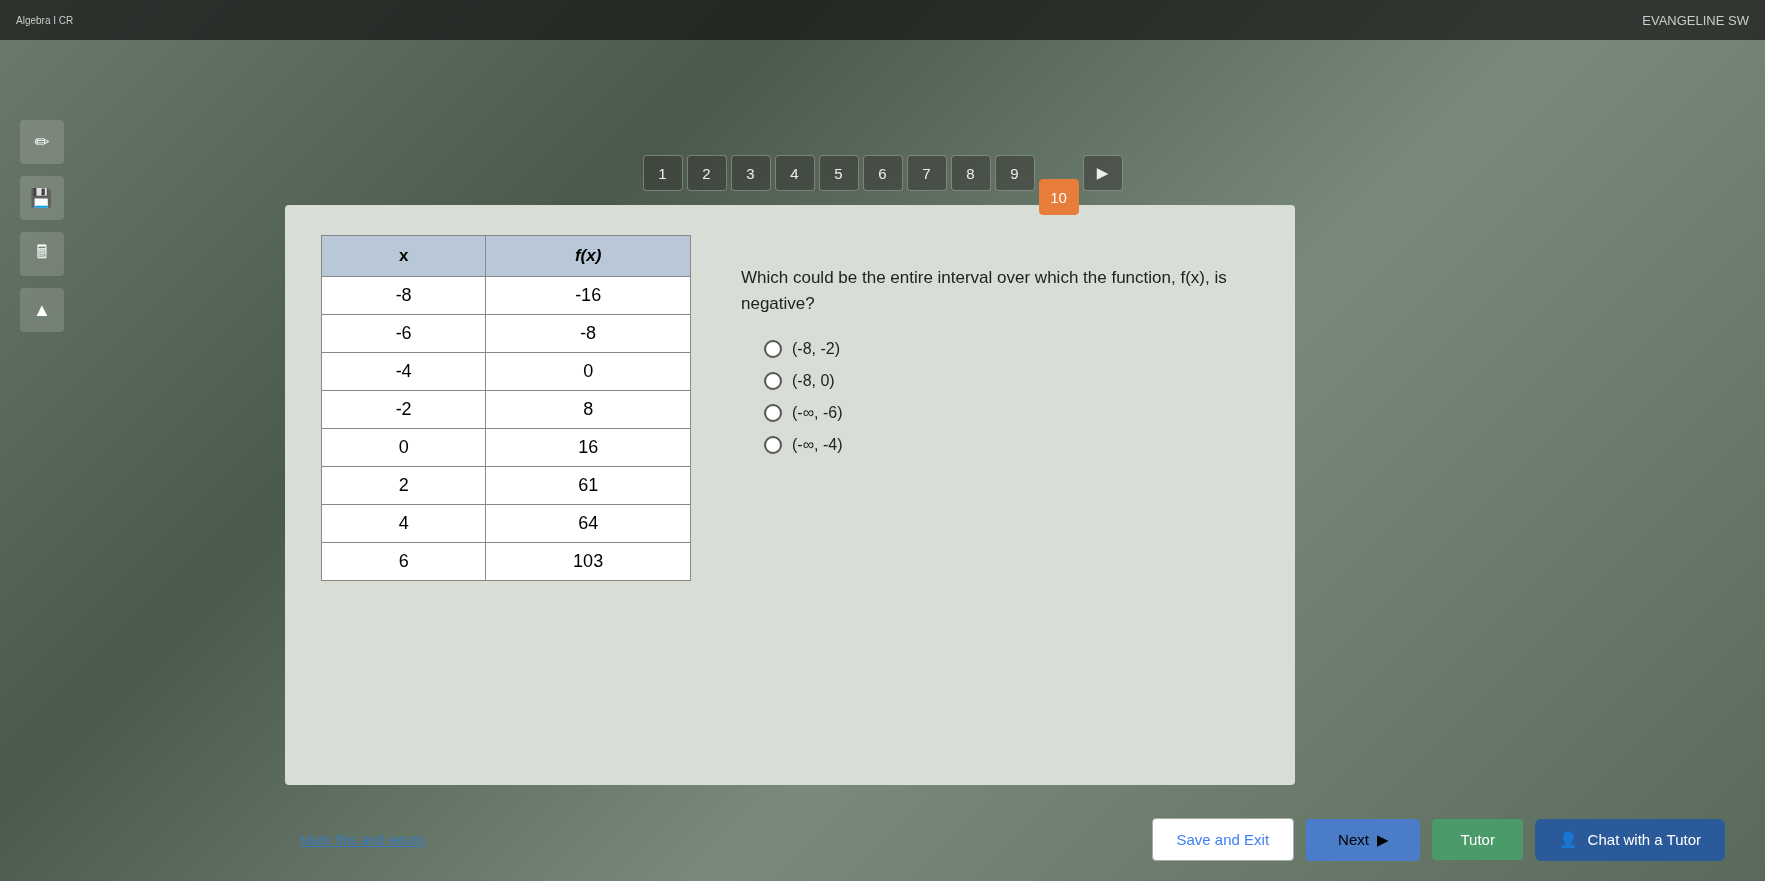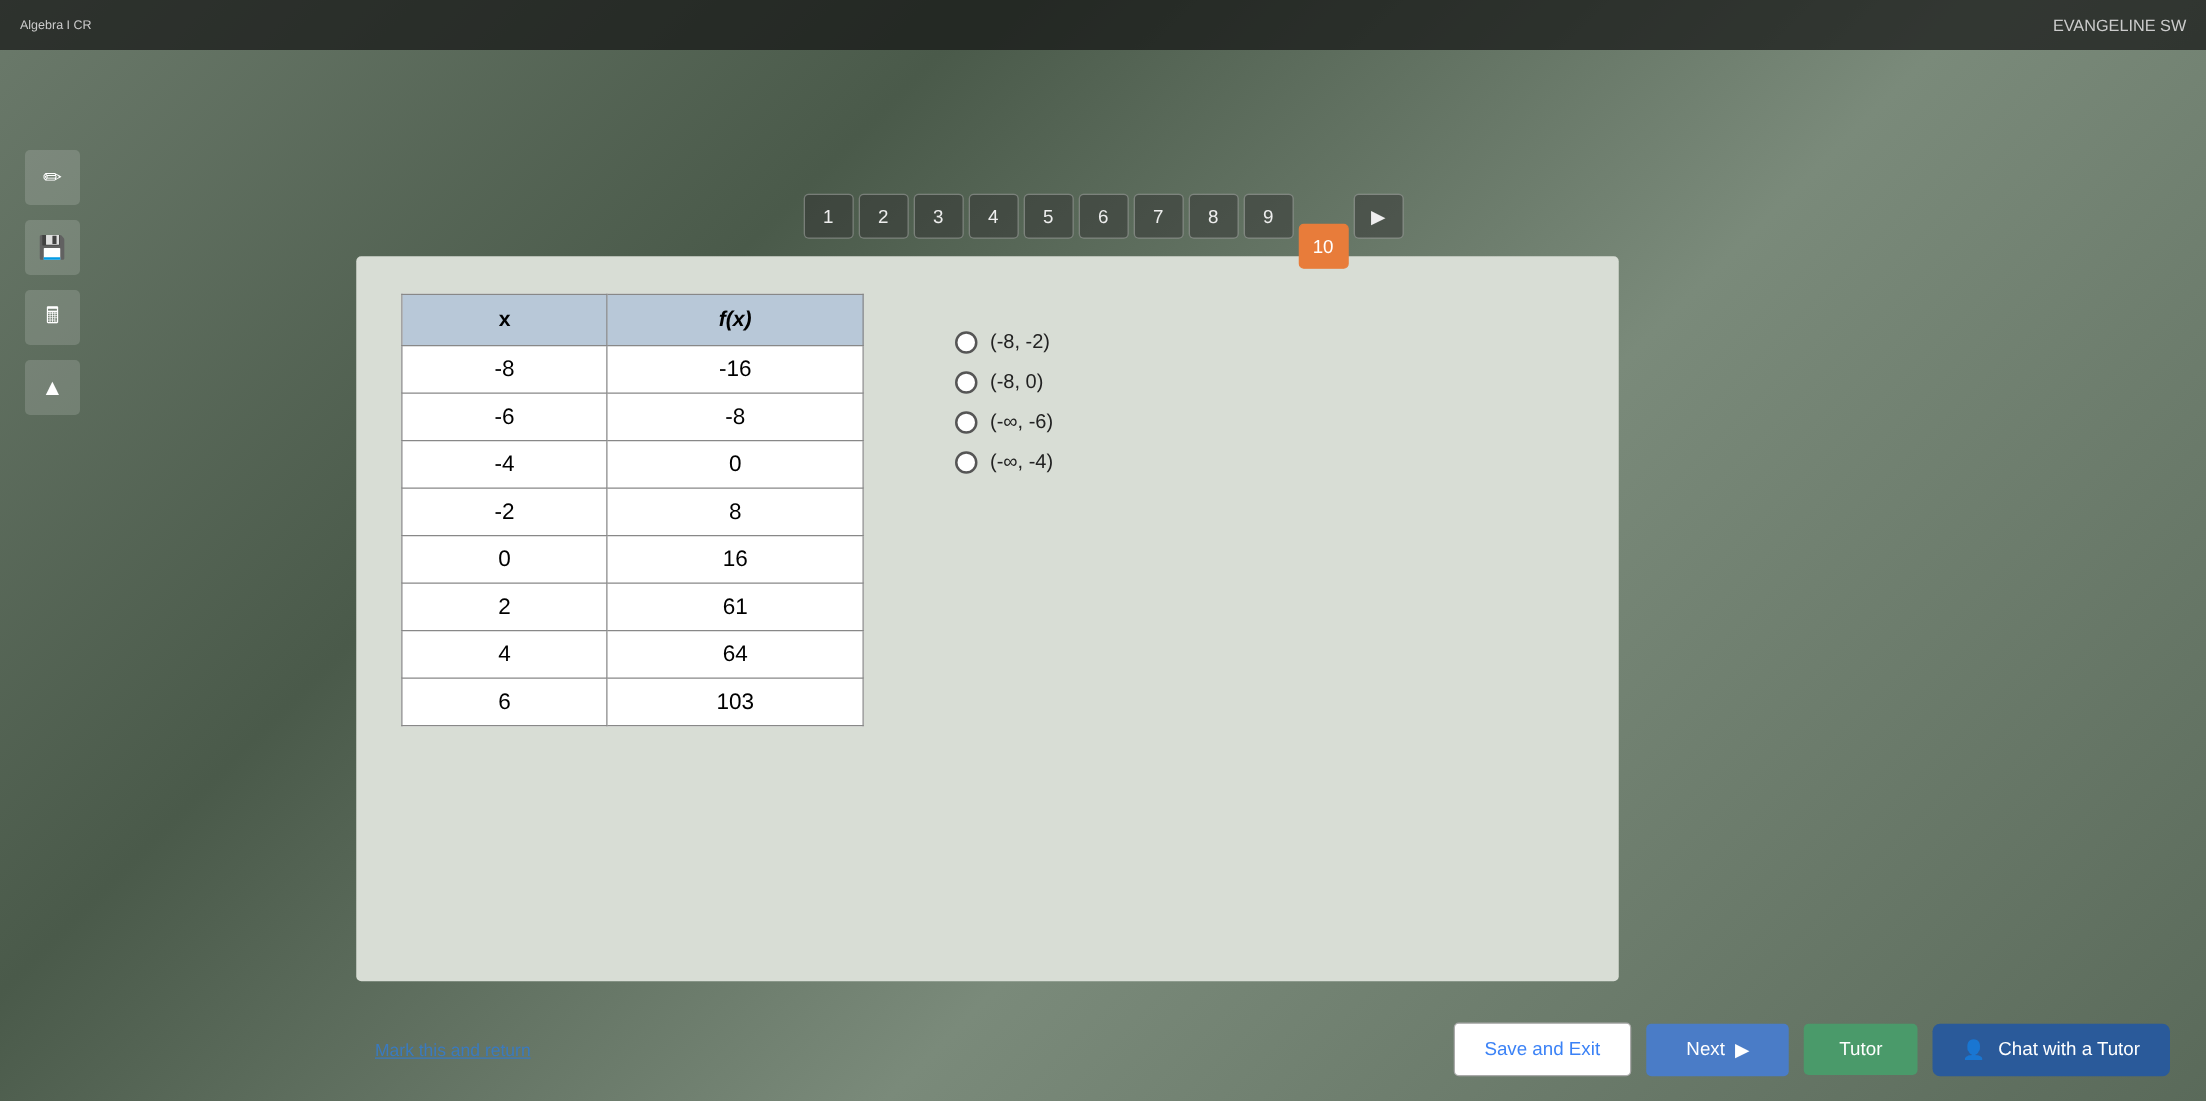--- a/index.html
+++ b/index.html
@@ -183,21 +183,21 @@
     }
 
     
     .bottom-bar {
       position: absolute;
       bottom: 20px;
       left: 0; right: 0;
       display: flex;
       align-items: center;
       justify-content: space-between;
-      padding: 0 29px 0 300px;
+      padding: 0 40px 0 300px;
       z-index: 10;
     }
 
     .mark-return-link {
       color: #3a7abf;
       font-size: 14px;
       text-decoration: underline;
       cursor: pointer;
     }
 
@@ -217,21 +217,21 @@
       color: #3b82f6;
     }
 
     .btn-next {
       background: #4a7cc7;
       border: none;
       border-radius: 4px;
       padding: 12px 32px;
       font-size: 15px;
       cursor: pointer;
-      color: #ffffff;
+      color: #000000;
       display: flex;
       align-items: center;
       gap: 8px;
     }
 
     .btn-submit {
       background: #4a9a6a;
       border: none;
       border-radius: 4px;
       padding: 12px 28px;
@@ -332,20 +332,21 @@
             </tr>
             <tr>
               <td>6</td>
               <td>103</td>
             </tr>
           </tbody>
       </table>
     </div>
 
     <div class="question-area">
+      <p class="question-text">Which could be the entire interval over which the function, f(x), is negative?</p>
       <div id="options-container">
           <div class="radio-option">
             <div class="radio-circle"></div>
             <span>(-8, -2)</span>
           </div>
           <div class="radio-option">
             <div class="radio-circle"></div>
             <span>(-8, 0)</span>
           </div>
           <div class="radio-option">

